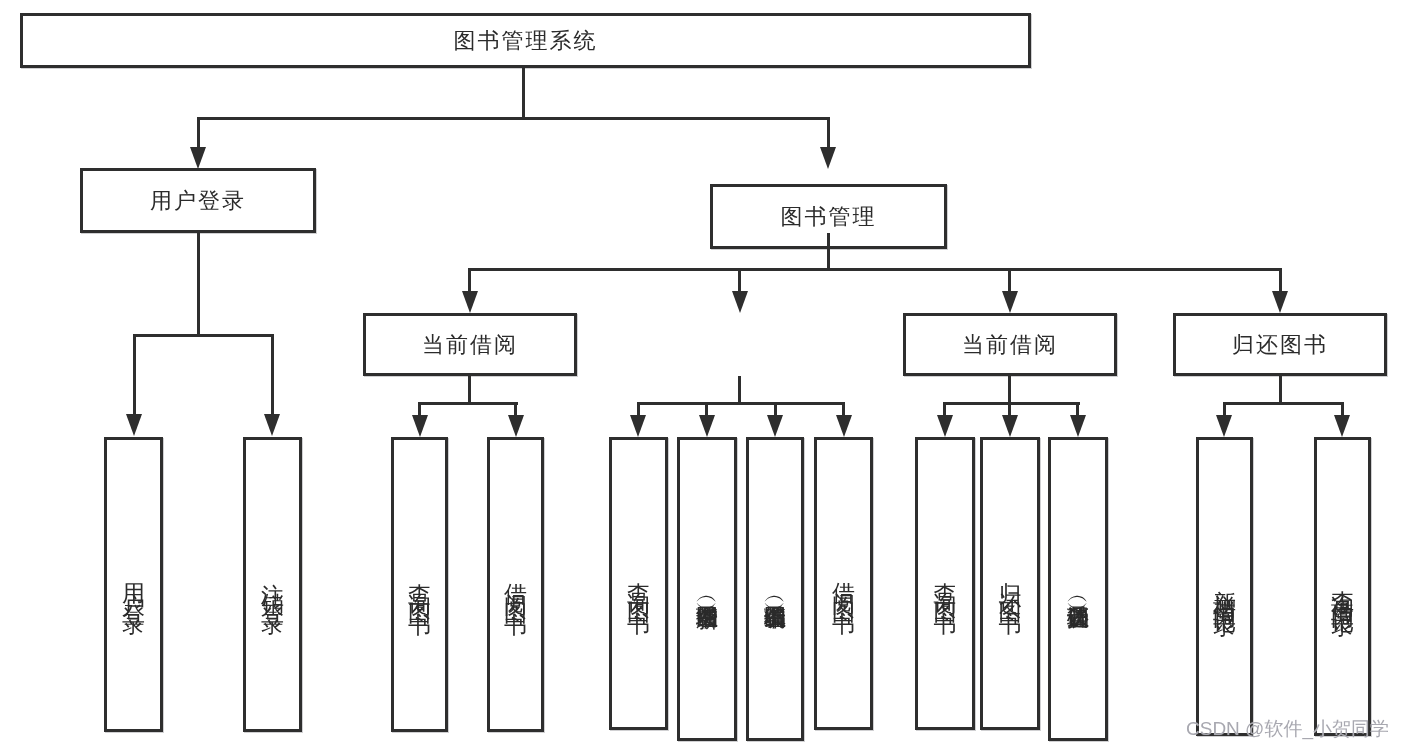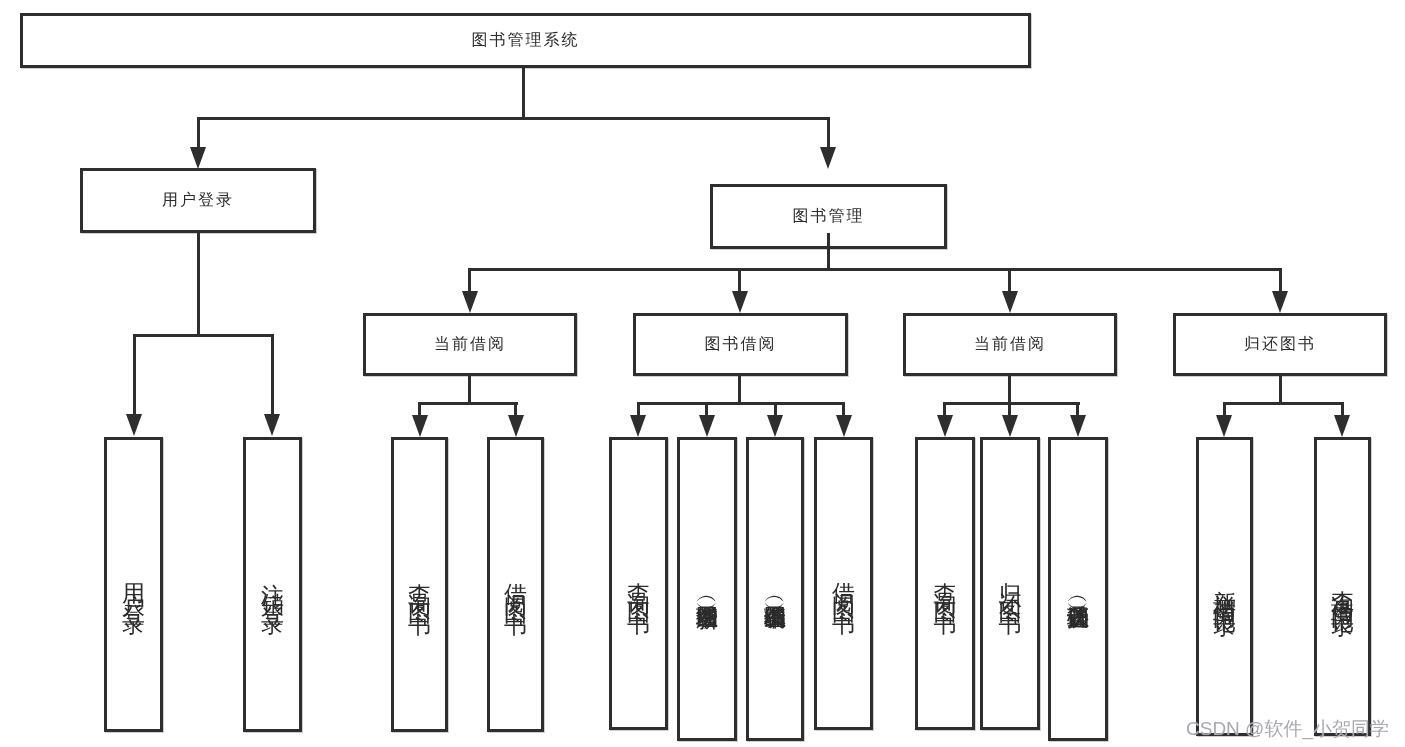--- a/index.html
+++ b/index.html
@@ -6,21 +6,21 @@
   .stage{
     position:relative;width:1405px;height:747px;background:#ffffff;overflow:hidden;
     font-family:"Liberation Sans",sans-serif;color:#2b2b2b;
   }
   
   .box{
     position:absolute;background:#ffffff;border:3px solid #2e2e2e;
     display:flex;align-items:center;justify-content:center;box-sizing:border-box;
     box-shadow:1px 1px 0 rgba(120,120,125,0.35);
   }
-  .box.h span{font-size:16px;letter-spacing:2px;white-space:nowrap;}
+  .box.h span{font-size:22px;letter-spacing:2px;white-space:nowrap;}
   .box.v span{
     writing-mode:vertical-rl;text-orientation:mixed;
     font-size:23px;letter-spacing:10px;line-height:1;
   }
   .box.v.med span{font-size:23px;letter-spacing:5px;}
   .box.v.tight span{font-size:22px;letter-spacing:0px;}
   
   .vl{position:absolute;width:3px;background:#2e2e2e;}
   .hl{position:absolute;height:3px;background:#2e2e2e;}
   .ar{
@@ -70,23 +70,20 @@
   <div class="ar" style="left:462px;top:291px"></div>
   <div class="vl" style="left:738px;top:268px;height:23px"></div>
   <div class="ar" style="left:732px;top:291px"></div>
   <div class="vl" style="left:1008px;top:268px;height:23px"></div>
   <div class="ar" style="left:1002px;top:291px"></div>
   <div class="vl" style="left:1279px;top:268px;height:23px"></div>
   <div class="ar" style="left:1272px;top:291px"></div>
 
   <div class="box h" style="left:363px;top:313px;width:214px;height:63px">
     <span>当前借阅</span>
-  </div>
-  <div class="box h" style="left:633px;top:313px;width:215px;height:63px">
-    <span>图书借阅</span>
   </div>
   <div class="box h" style="left:903px;top:313px;width:214px;height:63px">
     <span>当前借阅</span>
   </div>
   <div class="box h" style="left:1173px;top:313px;width:214px;height:63px">
     <span>归还图书</span>
   </div>
 
   <div class="vl" style="left:468px;top:376px;height:29px"></div>
   <div class="hl" style="left:418px;top:402px;width:100px"></div>

